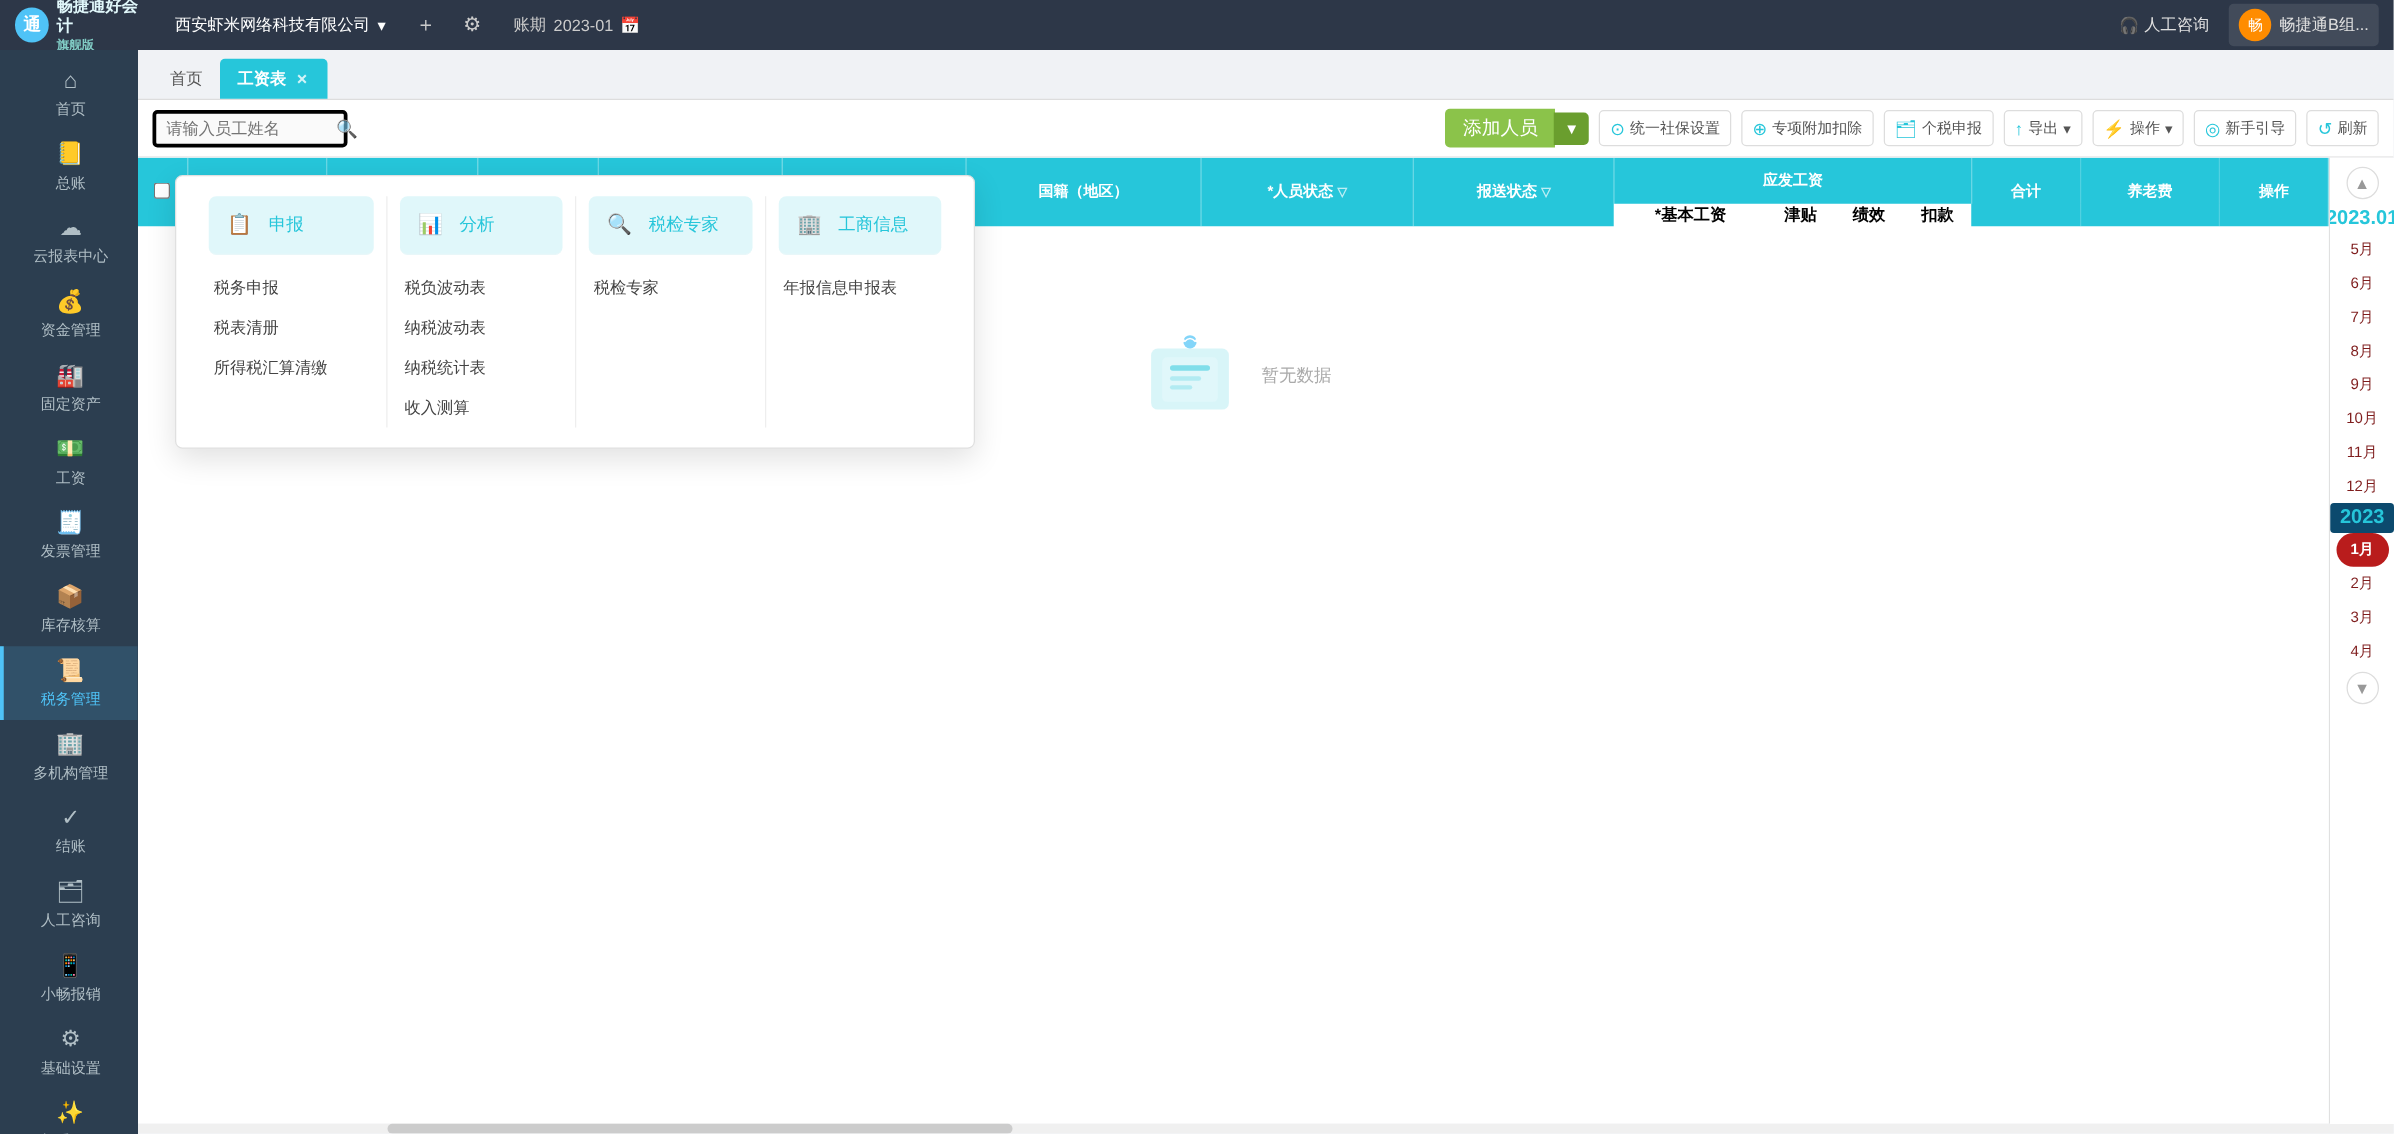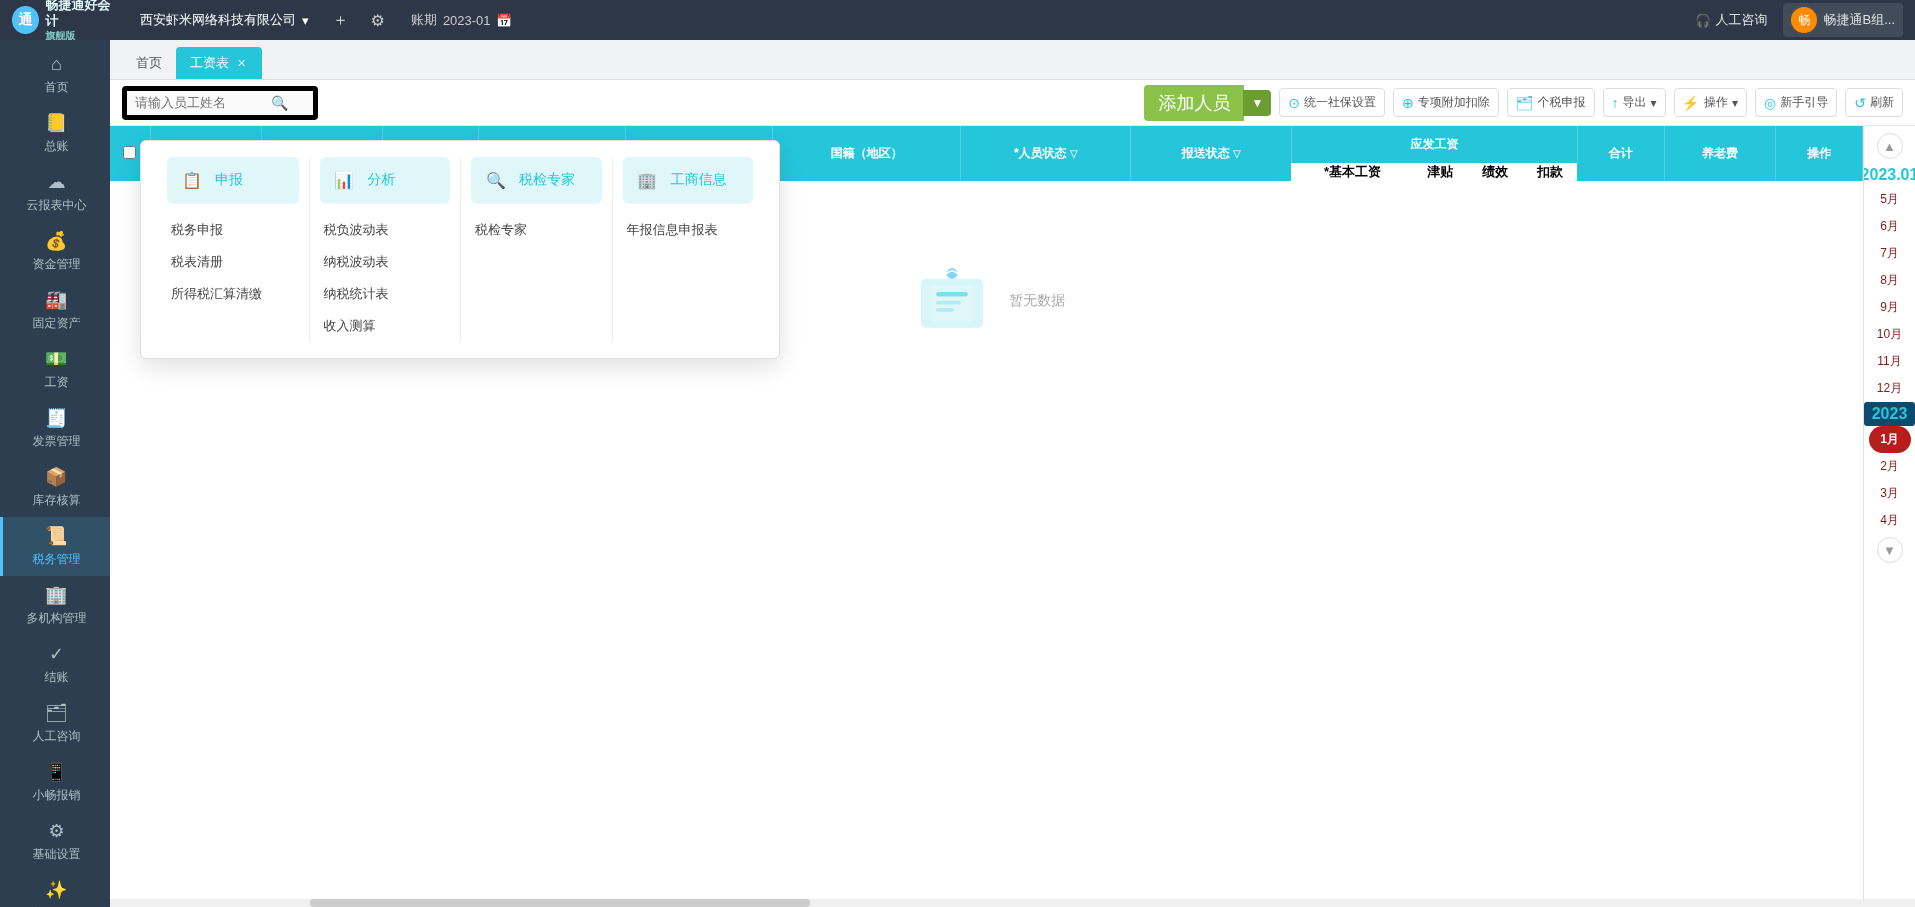--- a/index.html
+++ b/index.html
@@ -156,21 +156,21 @@
       align-items: center;
       gap: 6px;
       font-size: 13px;
       cursor: pointer;
       border-radius: 4px 4px 0 0;
       color: #666;
     }
     .tab-item.active {
       background: #26c6da;
       color: #fff;
-      font-weight: 400;
+      font-weight: 700;
     }
     .tab-close {
       font-size: 11px;
       color: rgba(255,255,255,0.8);
       cursor: pointer;
       padding: 1px 2px;
       border-radius: 2px;
     }
     .tab-item.home { color: #555; }
 
@@ -181,44 +181,44 @@
       display: flex;
       align-items: center;
       padding: 0 12px;
       gap: 8px;
       border-bottom: 1px solid #e8e8e8;
       flex-shrink: 0;
     }
     .search-input-wrap {
       display: flex;
       align-items: center;
-      border: 5px solid #000000;
+      border: 3px solid #000000;
       border-radius: 4px;
       padding: 4px 8px;
       gap: 6px;
       background: #fafafa;
-      width: 196px;
+      width: 156px;
     }
     .search-input-wrap input {
       border: none;
       outline: none;
       background: transparent;
       font-size: 13px;
       color: #333;
       width: 130px;
     }
     .search-icon { color: #aaa; font-size: 14px; }
     .toolbar-spacer { flex: 1; }
     .add-person-btn {
       background: #8bc34a;
       color: #fff;
       border: none;
       border-radius: 4px;
       padding: 6px 14px;
-      font-size: 18px;
+      font-size: 15px;
       cursor: pointer;
       display: flex;
       align-items: center;
       gap: 4px;
     }
     .add-person-arrow {
       background: #6a9e2e;
       padding: 6px 8px;
       border-radius: 0 4px 4px 0;
       cursor: pointer;

